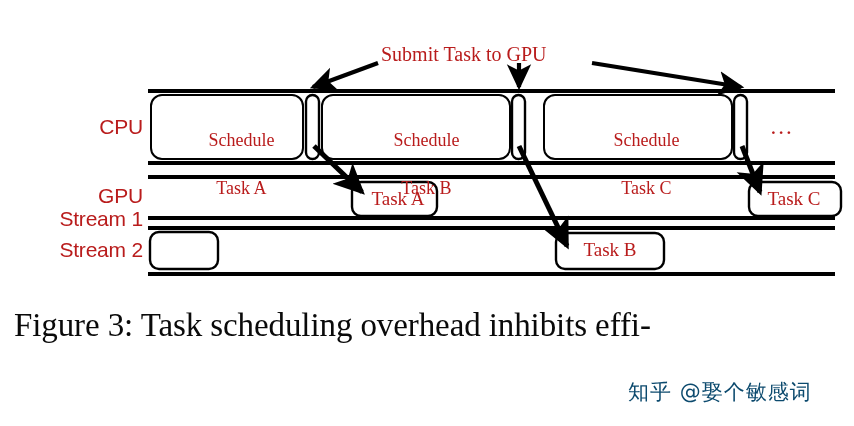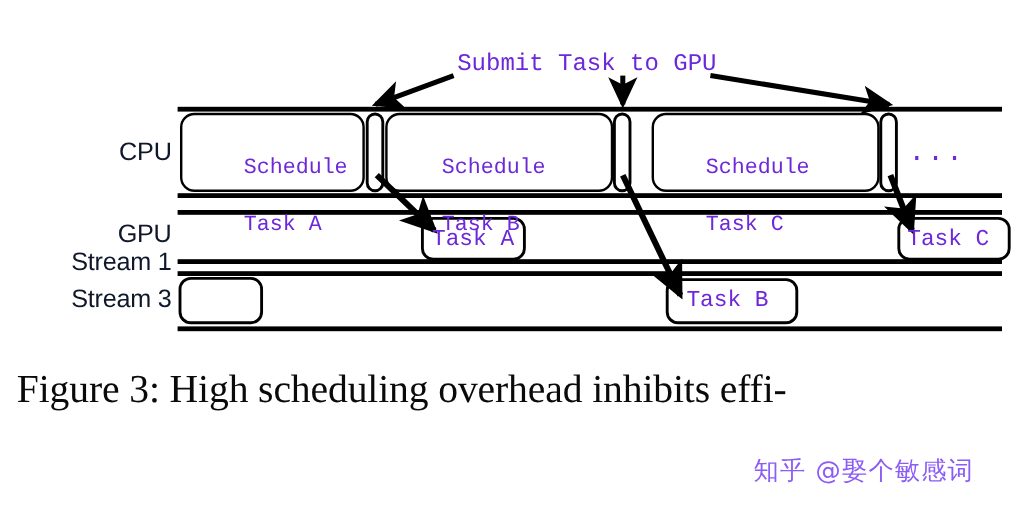--- a/index.html
+++ b/index.html
@@ -32,21 +32,21 @@
     height: 290px;
     display: block;
   }
 
   
   .row-label {
     position: absolute;
     font-family: "Liberation Sans", sans-serif;
     font-size: 21px;
     line-height: 23px;
-    color: #0f172a;
+    color: #b91c1c;
     text-align: right;
     white-space: pre;
     letter-spacing: -0.2px;
   }
   #label-cpu {
     left: 10px;
     top: 115px;
     width: 133px;
   }
   #label-gpu-stream1 {
@@ -56,23 +56,24 @@
   }
   #label-stream2 {
     left: 2px;
     top: 238px;
     width: 141px;
   }
 
   
   .diagram-text {
     position: absolute;
-    font-family: Liberation Mono, monospace;
-    color: #6d28d9;
+    font-family: Liberation Serif, serif;
+    color: #b91c1c;
     white-space: pre;
+    text-align: center;
   }
   #annotation-submit {
     left: 381px;
     top: 42px;
     font-size: 20px;
     line-height: 24px;
   }
   .sched-text {
     font-size: 18px;
     line-height: 24px;
@@ -113,21 +114,21 @@
   #caption .cap-line { display: block; white-space: pre; }
 
   
   #watermark {
     position: absolute;
     left: 628px;
     top: 379px;
     font-family: "DejaVu Sans", sans-serif;
     font-size: 21px;
     line-height: 26px;
-    color: #8b5cf6;
+    color: #0c4a6e;
     white-space: pre;
     letter-spacing: 1px;
   }
 </style>
 </head>
 <body>
 
 <div id="figure-root">
 
   <svg id="diagram-svg" viewBox="0 0 854 290">
@@ -165,21 +166,21 @@
     <line x1="519" y1="63" x2="519" y2="87" stroke="#000" stroke-width="4.2" marker-end="url(#arrowhead)"></line>
     <line x1="592" y1="63" x2="741" y2="87" stroke="#000" stroke-width="4.2" marker-end="url(#arrowhead)"></line>
 
     <line x1="314" y1="146" x2="362" y2="192" stroke="#000" stroke-width="5" marker-end="url(#arrowhead)"></line>
     <line x1="519" y1="146" x2="567" y2="246" stroke="#000" stroke-width="5" marker-end="url(#arrowhead)"></line>
     <line x1="742" y1="146" x2="760" y2="192" stroke="#000" stroke-width="5" marker-end="url(#arrowhead)"></line>
   </svg>
 
   <div class="row-label" id="label-cpu">CPU</div>
   <div class="row-label" id="label-gpu-stream1">GPU<br>Stream 1</div>
-  <div class="row-label" id="label-stream2">Stream 3</div>
+  <div class="row-label" id="label-stream2">Stream 2</div>
 
   <div class="diagram-text" id="annotation-submit">Submit Task to GPU</div>
 
   <div class="diagram-text sched-text" id="sched-a-text">
     <span>Schedule</span><br>
     <span>Task A</span>
   </div>
   <div class="diagram-text sched-text" id="sched-b-text">
     <span>Schedule</span><br>
     <span>Task B</span>
@@ -189,18 +190,18 @@
     <span>Task C</span>
   </div>
 
   <div class="diagram-text" id="cpu-ellipsis">...</div>
 
   <div class="diagram-text gputask-text" id="task-a-text">Task A</div>
   <div class="diagram-text gputask-text" id="task-c-text">Task C</div>
   <div class="diagram-text gputask-text" id="task-b-text">Task B</div>
 
   <div id="caption">
-    <span class="cap-line">Figure 3: High scheduling overhead inhibits effi-</span>
+    <span class="cap-line">Figure 3: Task scheduling overhead inhibits effi-</span>
   </div>
 
   <div id="watermark">知乎 @娶个敏感词</div>
 
 </div>
 
 </body></html>

